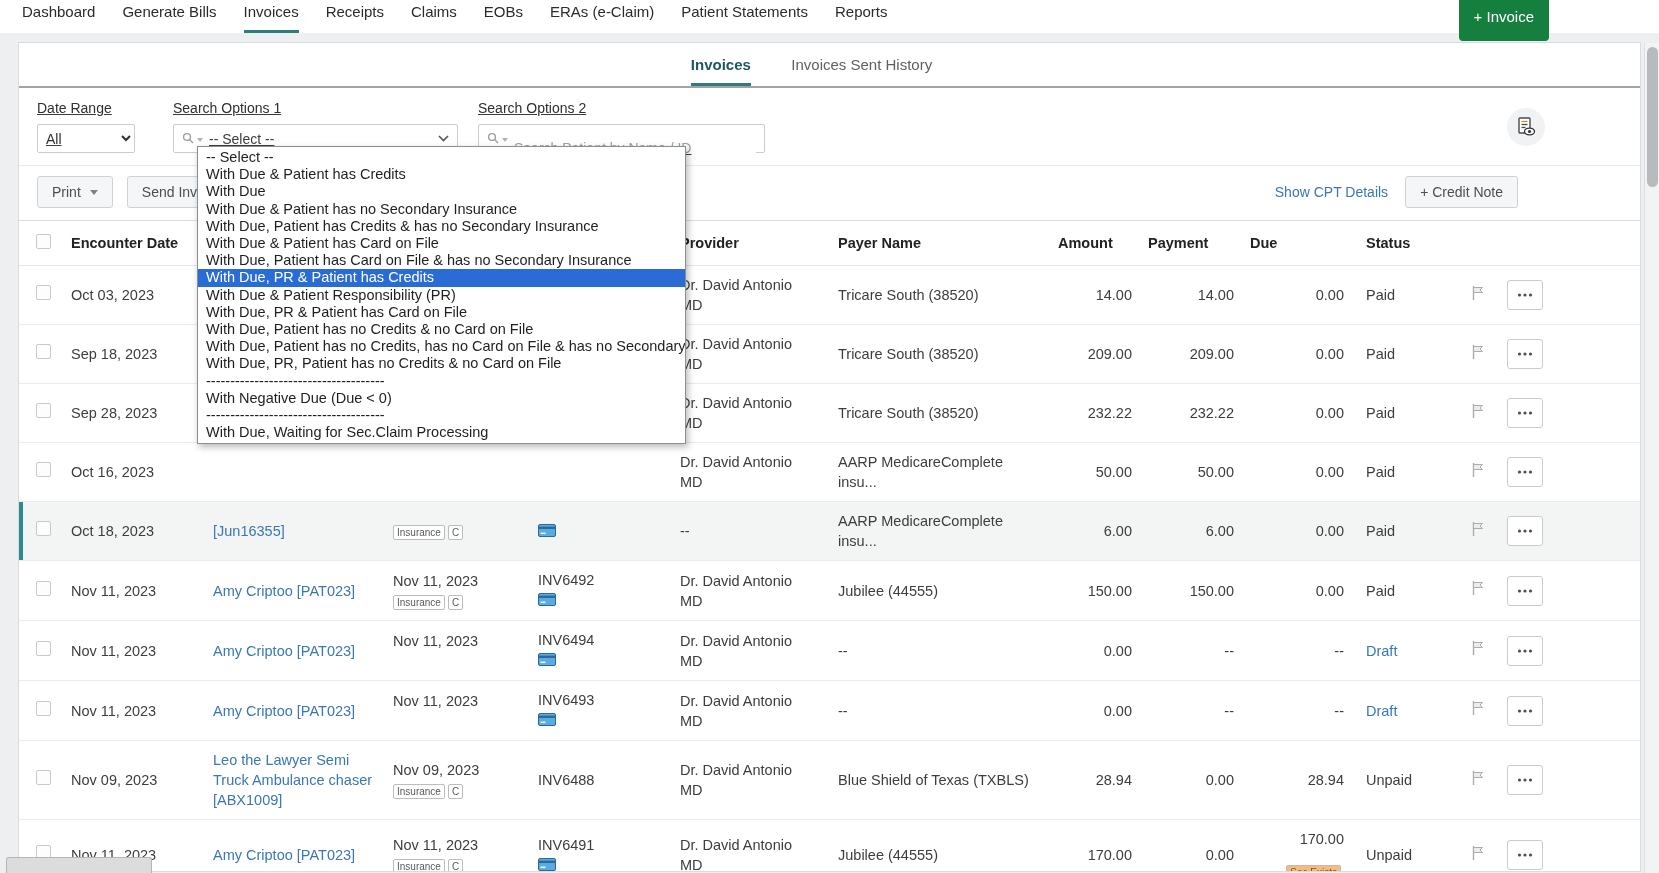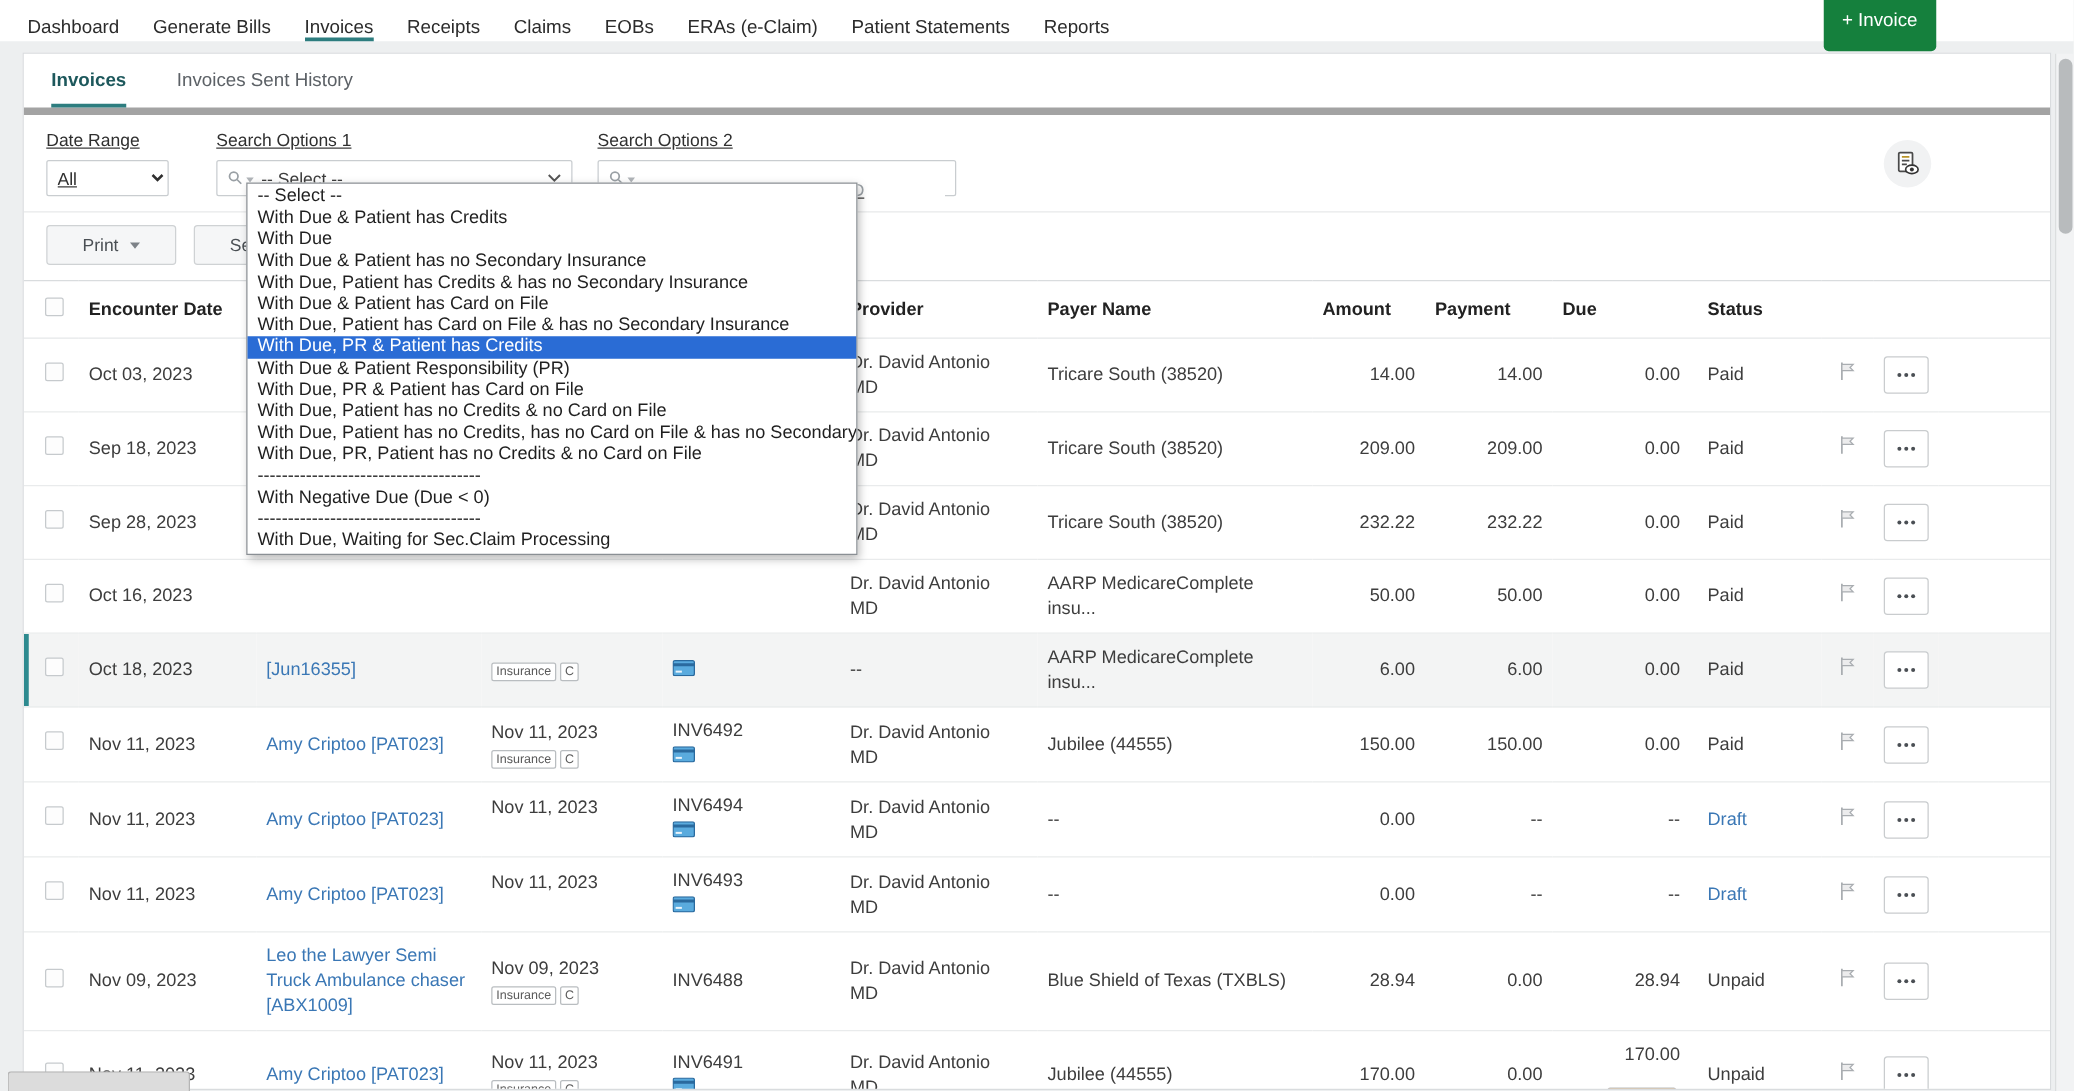--- a/index.html
+++ b/index.html
@@ -2,30 +2,30 @@
 <html><head>
 <meta charset="utf-8">
 <title>Invoices</title>
 <style>
   * { box-sizing: border-box; margin: 0; padding: 0; }
   html, body { width: 1659px; height: 873px; overflow: hidden; }
   body { font-family: "Liberation Sans", sans-serif; background: #edeff0; color: #3d3d3d; position: relative; }
 
   
   .topnav { height: 33px; background: #fff; display: flex; align-items: stretch; padding: 0 22px; }
-  .topnav .item { display: flex; align-items: flex-end; margin-right: 27px; font-size: 15px; color: #2b2b2b; cursor: pointer; border-bottom: 3px solid transparent; padding-top: 3px; }
+  .topnav .item { display: flex; align-items: flex-start; margin-right: 27px; font-size: 15px; color: #2b2b2b; cursor: pointer; border-bottom: 3px solid transparent; padding-top: 3px; }
   .topnav .item.active { border-bottom-color: #2d7d7f; }
   .btn-invoice { margin-left: auto; align-self: center; background: #15803d; color: #fff; font-size: 15px; border: none; border-radius: 4px; padding: 16px 15px; margin-right: 88px; cursor: pointer; }
 
   
   .page { padding: 9px 18px 0 18px; }
   .panel { background: #fff; border: 1px solid #d9dcde; height: 830px; position: relative; overflow: hidden; }
 
   
-  .tabs { padding: 13px 22px 0 22px; border-bottom: 6px solid #a3a3a3; }
+  .tabs { padding: 13px 22px 0 22px; border-bottom: 2px solid #a3a3a3; text-align: center; }
   .tab { display: inline-block; font-size: 15px; padding-bottom: 10px; margin-right: 36px; color: #5c6166; cursor: pointer; border-bottom: 3px solid transparent; }
   .tab.active { color: #1d585c; border-bottom-color: #2d7d7f; font-weight: 700; }
 
   
   .filters { display: flex; padding: 12px 18px 12px 18px; border-bottom: 1px solid #e7e9ea; }
   .fgroup { display: flex; flex-direction: column; text-decoration: underline; }
   .flabel { font-size: 14px; color: #2f2f2f; margin-bottom: 8px; }
   .g-date { width: 98px; }
   .g-s1 { width: 285px; margin-left: 38px; }
   .g-s2 { width: 287px; margin-left: 20px; }
@@ -34,21 +34,21 @@
   .combo { cursor: pointer; }
   .combo-text { font-size: 14px; color: #3d3d3d; margin-left: 6px; flex: 1; }
   .searchbox input { border: none; outline: none; font-size: 14px; flex: 1; margin-left: 6px; font-family: "Liberation Sans", sans-serif; color: #3d3d3d; margin-top: 18px; }
   .searchbox input::placeholder { color: #9aa0a5; }
   .mag { display: inline-flex; align-items: center; }
   .mag .caret { width: 0; height: 0; border-left: 3.5px solid transparent; border-right: 3.5px solid transparent; border-top: 4px solid #b0b4b8; margin-left: 2px; margin-top: 3px; }
   .round-icon-btn { margin-left: auto; margin-right: 77px; align-self: center; width: 38px; height: 38px; border-radius: 50%; background: #f1f2f3; border: none; display: flex; align-items: center; justify-content: center; cursor: pointer; }
 
   
   .toolbar { display: flex; align-items: center; padding: 10px 18px 12px 18px; }
-  .tbtn { background: #f5f6f7; border: 1px solid #cfd2d4; border-radius: 3px; font-size: 14px; color: #4a4f54; padding: 7px 28px; cursor: pointer; font-family: "Liberation Sans", sans-serif; display: inline-flex; align-items: center; }
+  .tbtn { background: #f5f6f7; border: 1px solid #cfd2d4; border-radius: 3px; font-size: 14px; color: #4a4f54; padding: 7px 14px; cursor: pointer; font-family: "Liberation Sans", sans-serif; display: inline-flex; align-items: center; }
   .tbtn + .tbtn { margin-left: 14px; }
   .tbtn .dcaret { width: 0; height: 0; border-left: 4px solid transparent; border-right: 4px solid transparent; border-top: 5px solid #7d8288; margin-left: 9px; }
   .toolbar-right { margin-left: auto; display: flex; align-items: center; margin-right: 104px; }
   .link-cpt { font-size: 14px; color: #3a77b5; cursor: pointer; text-decoration: none; margin-right: 17px; }
 
   
   table.inv { width: 100%; border-collapse: collapse; table-layout: fixed; }
   table.inv th { text-align: left; font-size: 14.5px; font-weight: 700; color: #222; padding: 13px 8px; border-top: 1px solid #d9dcde; border-bottom: 1px solid #e5e7e9; vertical-align: middle; }
   table.inv td { font-size: 14.5px; color: #3d3d3d; padding: 9px 8px; border-bottom: 1px solid #e9ebec; vertical-align: middle; line-height: 20px; }
   .c-check { width: 44px; padding-left: 17px !important; }
@@ -195,20 +195,24 @@
         </svg>
       </button>
     </div>
 
     <div class="toolbar">
       <button class="tbtn">
         <span>Print</span>
         <span class="dcaret"></span>
       </button>
       <button class="tbtn">Send Invoice</button>
+      <div class="toolbar-right">
+        <a class="link-cpt">Show CPT Details</a>
+        <button class="tbtn">+ Credit Note</button>
+      </div>
     </div>
 
     <table class="inv">
       <colgroup>
         <col class="c-check">
           <col class="c-date">
           <col class="c-patient">
           <col class="c-pdate">
           <col class="c-inv">
         <col class="c-provider">

